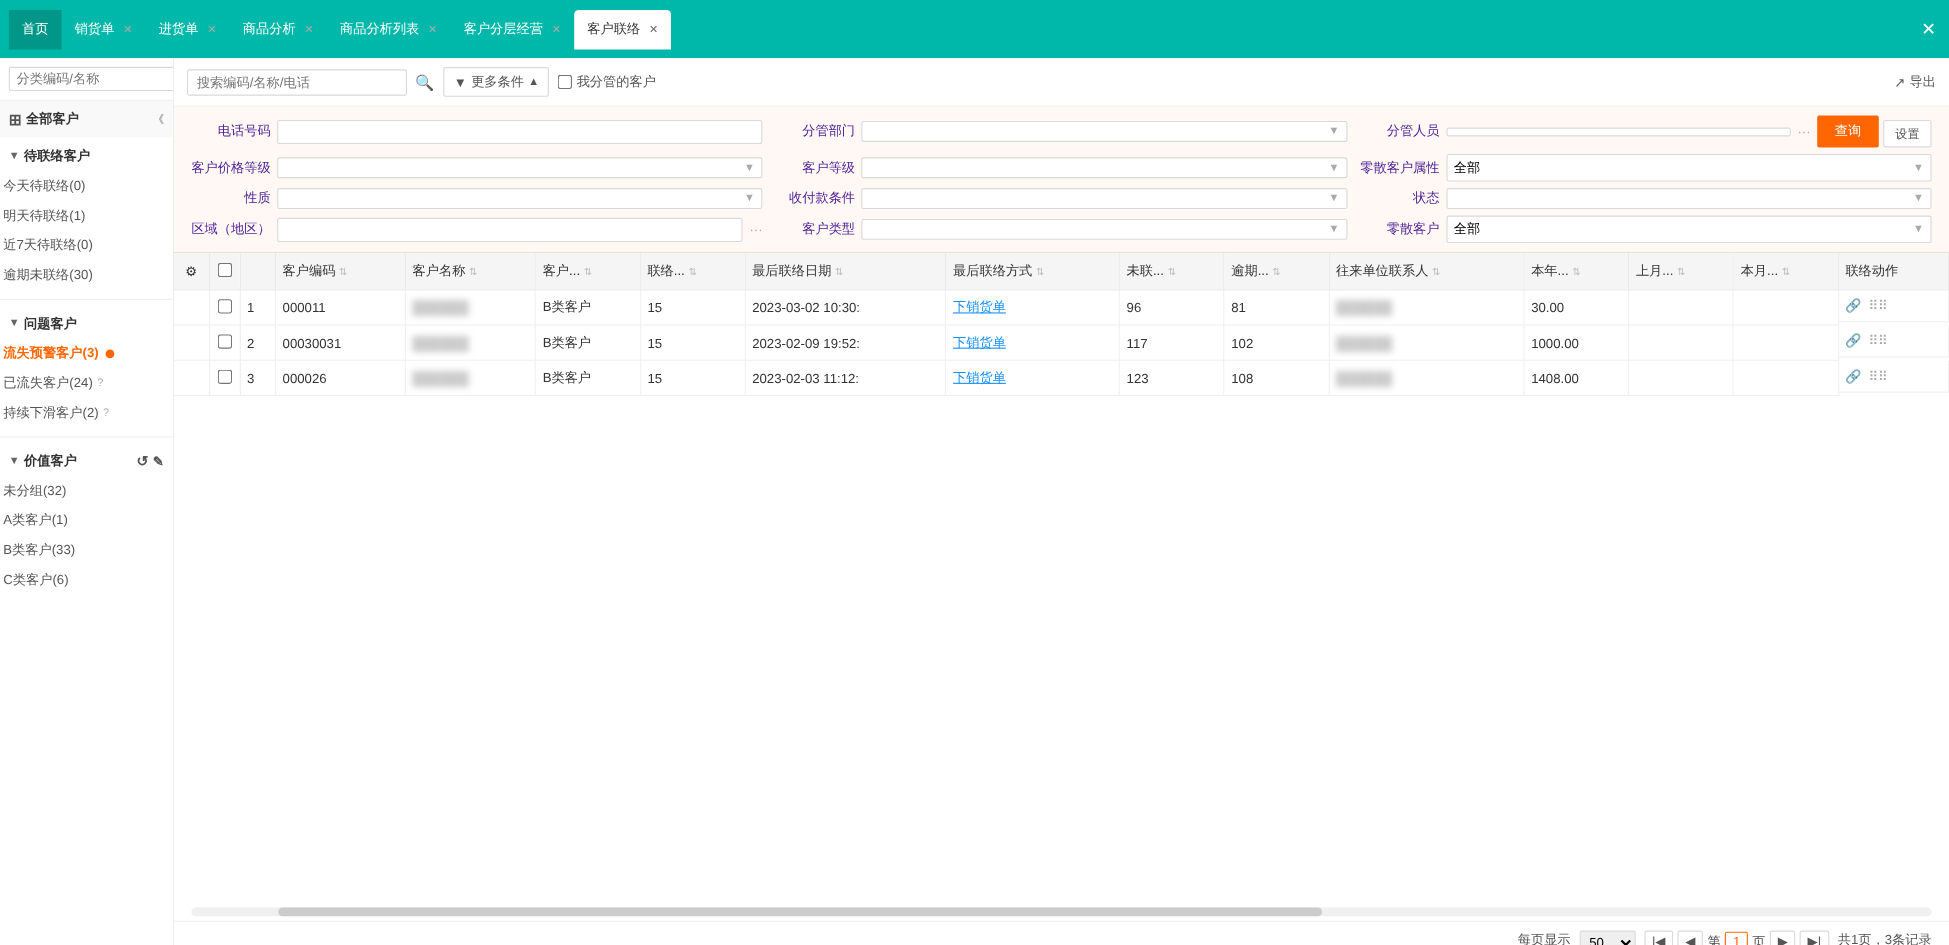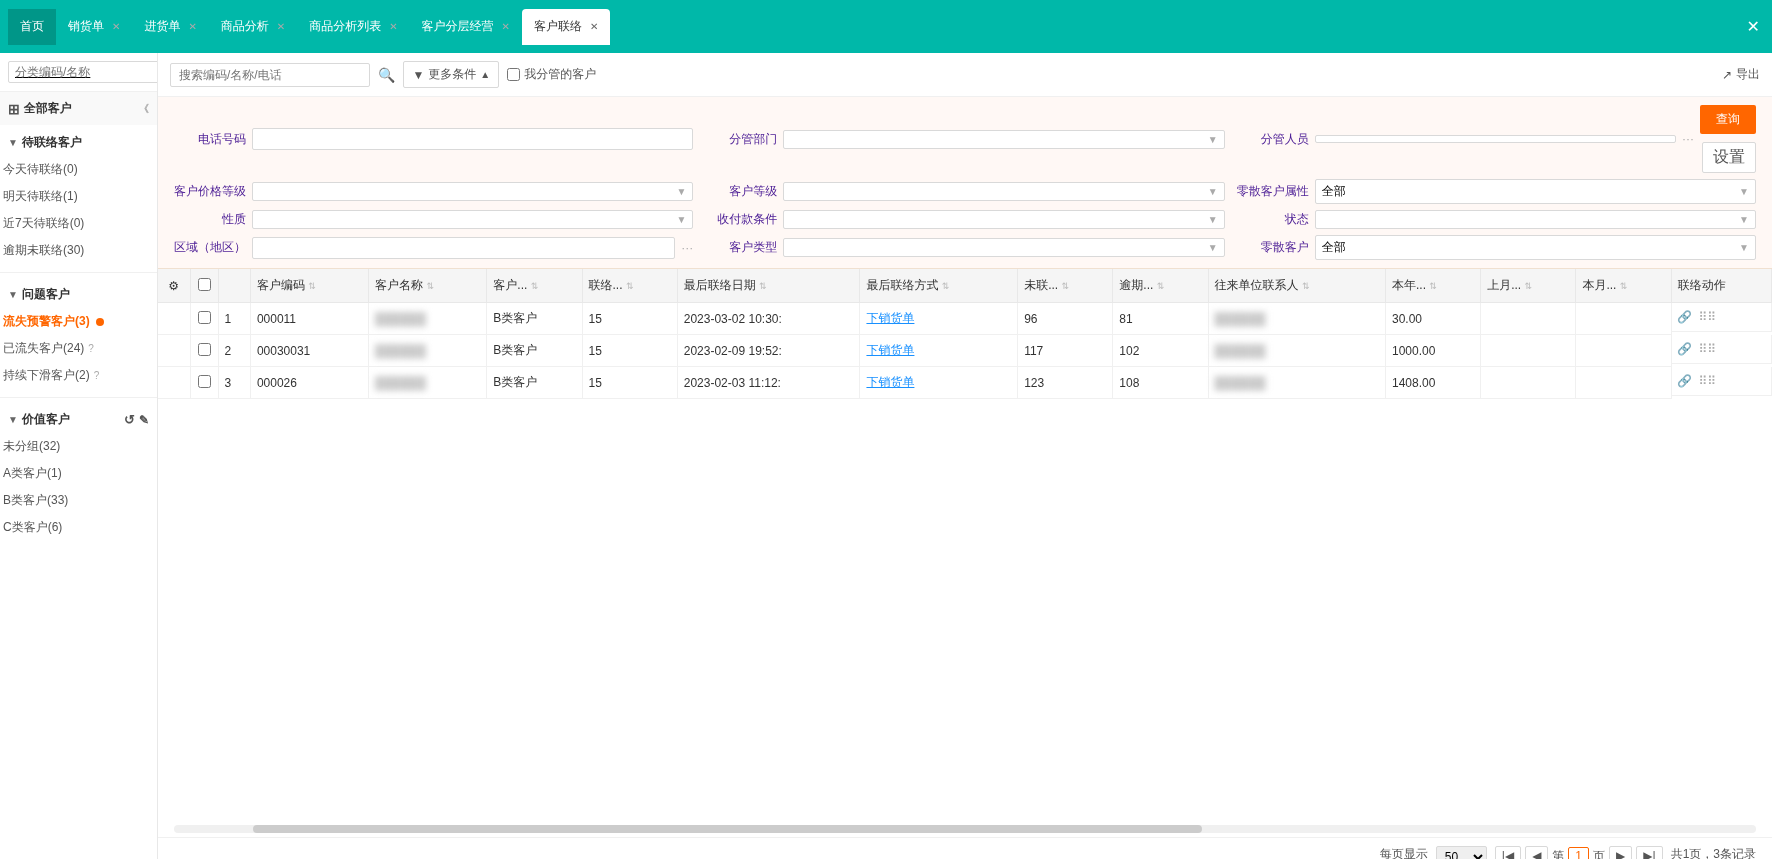--- a/index.html
+++ b/index.html
@@ -27,21 +27,21 @@
     .top-tab.active { background: #fff; color: #333; border-radius: 4px 4px 0 0; }
     .top-tab .tab-close { font-size: 10px; color: #aaa; cursor: pointer; margin-left: 4px; }
     .top-tab.active .tab-close { color: #666; }
     .top-tabbar-right { margin-left: auto; padding-right: 12px; color: #fff; font-size: 16px; cursor: pointer; }
 
     
     .main-layout { display: flex; height: calc(100vh - 36px); background: #fff; }
 
     
     .sidebar { width: 158px; background: #fff; border-right: 1px solid #e8e8e8; overflow-y: auto; flex-shrink: 0; }
-    .sidebar-search { display: flex; align-items: center; padding: 8px; border-bottom: 1px solid #f0f0f0; text-decoration: underline; }
+    .sidebar-search { display: flex; align-items: center; padding: 8px; border-bottom: 1px solid #f0f0f0; }
     .sidebar-search input { flex: 1; border: 1px solid #d9d9d9; border-radius: 2px; padding: 3px 6px; outline: none; font-size: 12px; }
 
     .sidebar-header { display: flex; align-items: center; padding: 8px; background: #f9f9f9; cursor: pointer; font-weight: bold; color: #333; font-size: 13px; gap: 4px; }
     .sidebar-header .collapse-icon { margin-left: auto; color: #aaa; font-size: 10px; }
 
     .sidebar-group { padding: 4px 0; }
     .sidebar-group-title { display: flex; align-items: center; padding: 5px 8px; color: #333; font-weight: bold; cursor: pointer; gap: 4px; }
     .sidebar-group-title .arrow { font-size: 10px; color: #666; }
     .sidebar-item { padding: 5px 8px 5px 3px; cursor: pointer; color: #555; display: flex; align-items: center; gap: 4px; }
     .sidebar-item.active { color: #ff6600; font-weight: bold; }
@@ -62,22 +62,22 @@
     
     .adv-filter { background: #fff8f5; border-bottom: 1px solid #f0e0d0; padding: 8px 16px; display: grid; grid-template-columns: 1fr 1fr 1fr; gap: 6px 12px; }
     .filter-row { display: flex; align-items: center; gap: 6px; }
     .filter-label { color: #4c1d95; white-space: nowrap; width: 72px; text-align: right; }
     .filter-input { flex: 1; border: 1px solid #d9d9d9; border-radius: 2px; padding: 3px 6px; outline: none; background: #fff; font-size: 12px; }
     .filter-select { flex: 1; border: 1px solid #d9d9d9; border-radius: 2px; padding: 3px 6px; outline: none; background: #fff; font-size: 12px; display: flex; align-items: center; justify-content: space-between; cursor: pointer; }
     .filter-select .arrow { color: #aaa; font-size: 10px; }
     .filter-dots { color: #aaa; cursor: pointer; }
 
     .query-btn { background: #ff6600; color: #fff; border: none; border-radius: 2px; padding: 6px 16px; cursor: pointer; font-size: 12px; }
-    .setting-btn { background: #fff; color: #555; border: 1px solid #d9d9d9; border-radius: 2px; padding: 4px 10px; cursor: pointer; font-size: 16px; margin-top: 4px; }
-    .filter-actions { display: flex; flex-direction: column; align-items: flex-end; justify-content: center; gap: 4px; }
+    .setting-btn { background: #fff; color: #555; border: 1px solid #d9d9d9; border-radius: 2px; padding: 4px 10px; cursor: pointer; font-size: 11px; margin-top: 4px; }
+    .filter-actions { display: flex; flex-direction: row; align-items: flex-end; justify-content: center; gap: 4px; }
 
     
     .table-wrapper { flex: 1; overflow: auto; padding: 0; }
     table { width: 100%; border-collapse: collapse; }
     thead th { background: #f5f5f5; border-bottom: 1px solid #e8e8e8; border-right: 1px solid #e8e8e8; padding: 8px 6px; text-align: left; color: #333; font-weight: normal; white-space: nowrap; position: sticky; top: 0; z-index: 1; }
     tbody td { border-bottom: 1px solid #f0f0f0; border-right: 1px solid #f0f0f0; padding: 7px 6px; color: #333; white-space: nowrap; }
     .col-settings { width: 32px; text-align: center; }
     .col-checkbox { width: 28px; text-align: center; }
     .sort-icon { color: #bbb; font-size: 9px; }
     .link-text { color: #1890ff; cursor: pointer; text-decoration: underline; }

